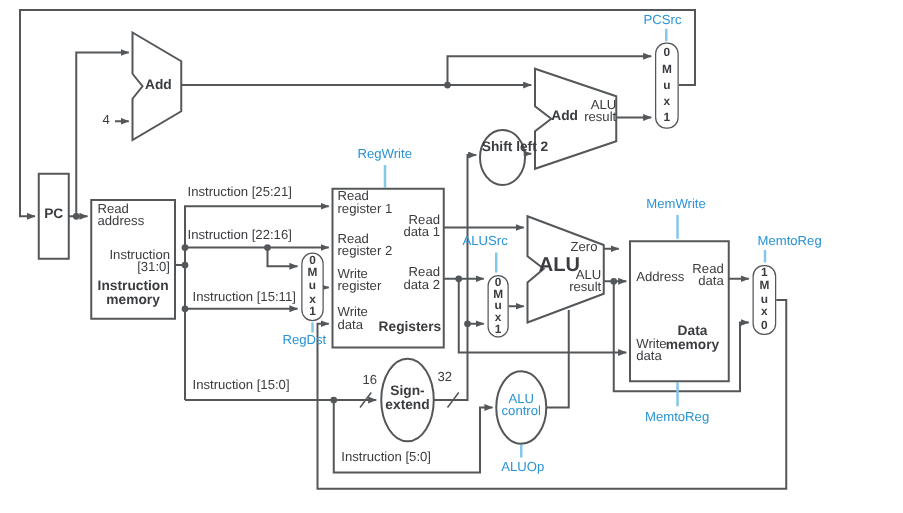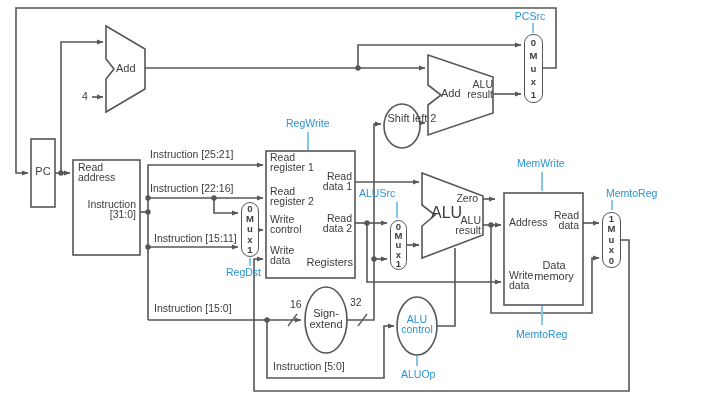--- a/index.html
+++ b/index.html
@@ -1,20 +1,20 @@
 <!DOCTYPE html>
 <html><head>
 <meta charset="utf-8">
 <style>
   html,body{margin:0;padding:0;background:#ffffff;}
   .stage{position:relative;width:722px;height:410px;background:#ffffff;overflow:hidden;
          font-family:"Liberation Sans", sans-serif;}
   .stage svg{position:absolute;left:0;top:0;}
   .lbl{position:absolute;font-size:10.5px;line-height:10px;color:#3a3c3f;}
-  .b{font-weight:normal;font-size:11px;line-height:10.5px;}
+  .b{font-weight:bold;font-size:11px;line-height:10.5px;}
   .blue{color:#2994d4;}
   .r{text-align:right;}
   .c{text-align:center;}
   .nw{white-space:nowrap;}
   .mux{position:absolute;box-sizing:border-box;border:1.6px solid #54575a;border-radius:9px;
        background:#fff;color:#3a3c3f;font-weight:bold;font-size:9.5px;text-align:center;
        white-space:pre-line;padding-top:1px;}
 </style>
 </head>
 <body>
@@ -143,35 +143,36 @@
 u
 x
 1</div>
   <div class="mux" style="left:602px;top:212px;width:19px;height:56px;line-height:10.4px;">1
 M
 u
 x
 0</div>
 
   <div class="lbl b c" style="left:31px;top:166px;width:24px;">PC</div>
+  <div class="lbl b c" style="left:73px;top:224px;width:67px;">Instruction memory</div>
   <div class="lbl b" style="left:116px;top:63px;">Add</div>
   <div class="lbl b" style="left:441px;top:88px;">Add</div>
   <div class="lbl b r" style="left:293px;top:257px;width:60px;">Registers</div>
   <div class="lbl b" style="left:431px;top:208px;font-size:16px;">ALU</div>
   <div class="lbl b c" style="left:384px;top:113px;width:56px;">Shift left 2</div>
   <div class="lbl b c" style="left:304px;top:308px;width:44px;">Sign-extend</div>
   <div class="lbl c blue" style="left:395px;top:314px;width:44px;">ALU control</div>
   <div class="lbl b c" style="left:527px;top:260px;width:54px;">Data memory</div>
 
   <div class="lbl" style="left:78px;top:162px;width:46px;">Read address</div>
   <div class="lbl r" style="left:82px;top:199px;width:54px;">Instruction [31:0]</div>
   <div class="lbl" style="left:270px;top:152px;width:56px;">Read register 1</div>
   <div class="lbl r" style="left:314px;top:171px;width:38px;">Read data 1</div>
   <div class="lbl" style="left:270px;top:186px;width:56px;">Read register 2</div>
-  <div class="lbl" style="left:270px;top:214px;width:46px;">Write control</div>
+  <div class="lbl" style="left:270px;top:214px;width:46px;">Write register</div>
   <div class="lbl r" style="left:314px;top:213px;width:38px;">Read data 2</div>
   <div class="lbl" style="left:270px;top:245px;width:34px;">Write data</div>
   <div class="lbl r" style="left:442px;top:193px;width:36px;">Zero</div>
   <div class="lbl r" style="left:447px;top:215px;width:34px;">ALU result</div>
   <div class="lbl r" style="left:459px;top:79px;width:34px;">ALU result</div>
   <div class="lbl" style="left:509px;top:217px;">Address</div>
   <div class="lbl r" style="left:543px;top:210px;width:36px;">Read data</div>
   <div class="lbl" style="left:509px;top:270px;width:34px;">Write data</div>
 
   <div class="lbl" style="left:82px;top:91px;">4</div>
@@ -179,19 +180,19 @@
   <div class="lbl nw" style="left:150px;top:183px;">Instruction [22:16]</div>
   <div class="lbl nw" style="left:154px;top:233px;">Instruction [15:11]</div>
   <div class="lbl nw" style="left:154px;top:303px;">Instruction [15:0]</div>
   <div class="lbl nw" style="left:273px;top:361px;">Instruction [5:0]</div>
   <div class="lbl" style="left:279px;top:299px;margin-left:11px;">16</div>
   <div class="lbl" style="left:350px;top:297px;">32</div>
 
   <div class="lbl blue c nw" style="left:505px;top:11px;width:50px;">PCSrc</div>
   <div class="lbl blue nw" style="left:286px;top:118px;">RegWrite</div>
   <div class="lbl blue nw" style="left:210px;top:267px;padding-left:16px;">RegDst</div>
-  <div class="lbl blue nw" style="left:359px;top:188px;text-align:right;">ALUSrc</div>
+  <div class="lbl blue nw" style="left:370px;top:188px;text-align:right;">ALUSrc</div>
   <div class="lbl blue nw" style="left:517px;top:158px;">MemWrite</div>
   <div class="lbl blue nw" style="left:606px;top:188px;">MemtoReg</div>
   <div class="lbl blue nw" style="left:516px;top:329px;">MemtoReg</div>
   <div class="lbl blue nw" style="left:401px;top:369px;">ALUOp</div>
 
 </div>
 
 </body></html>

